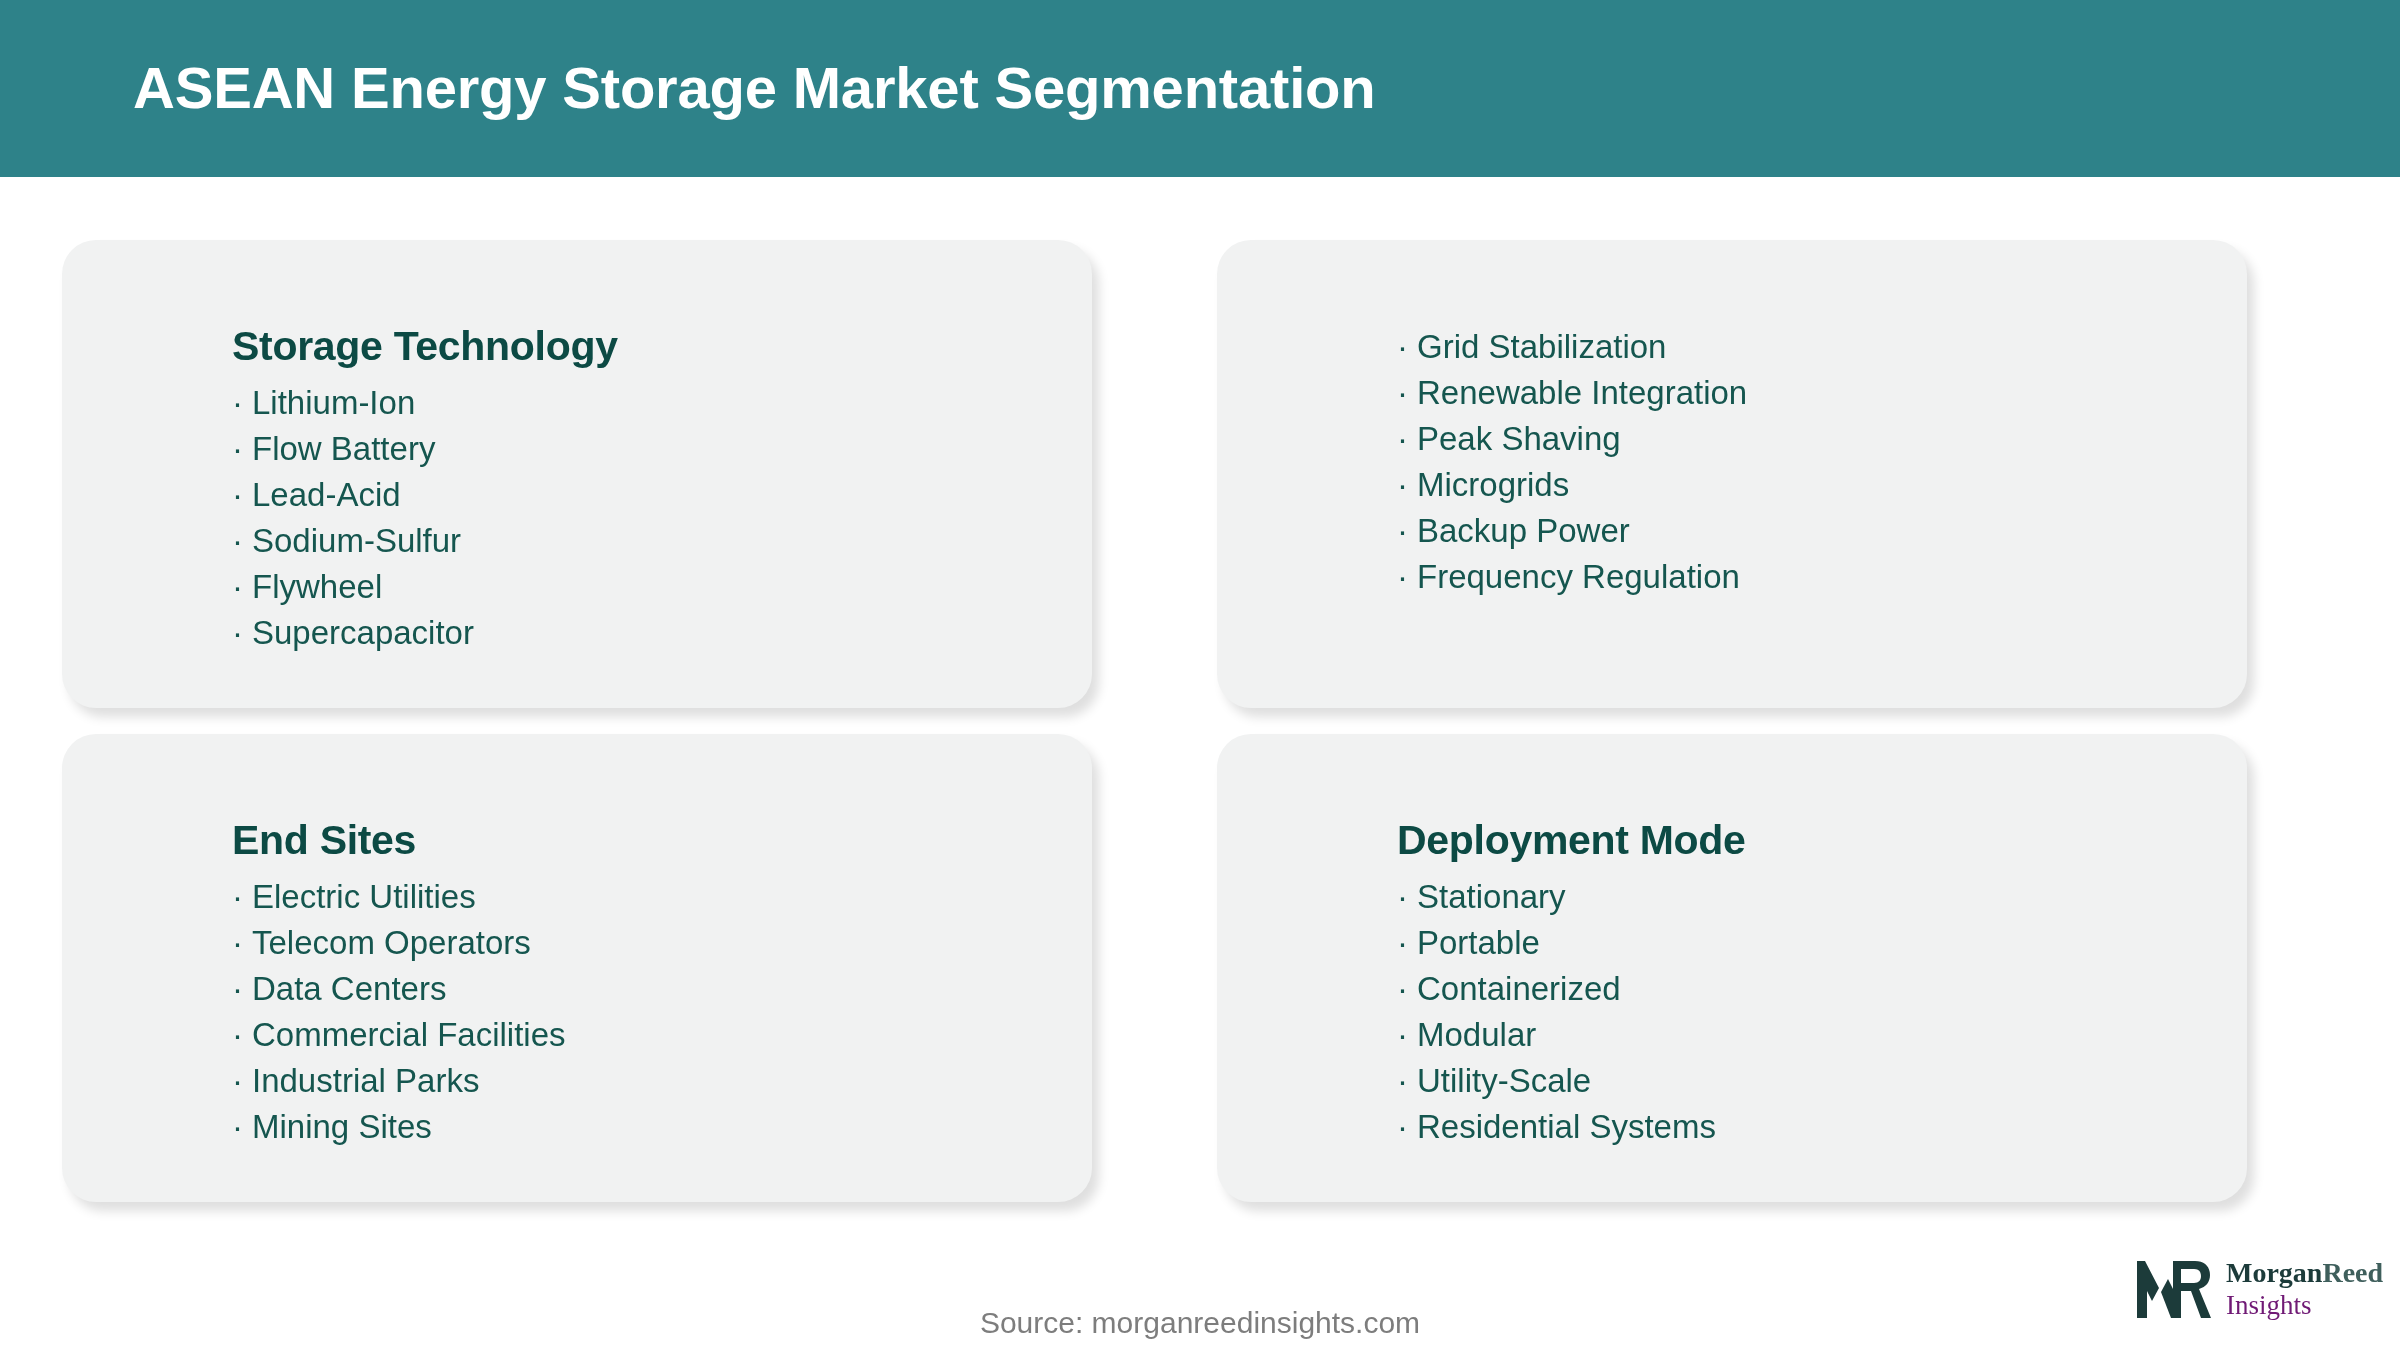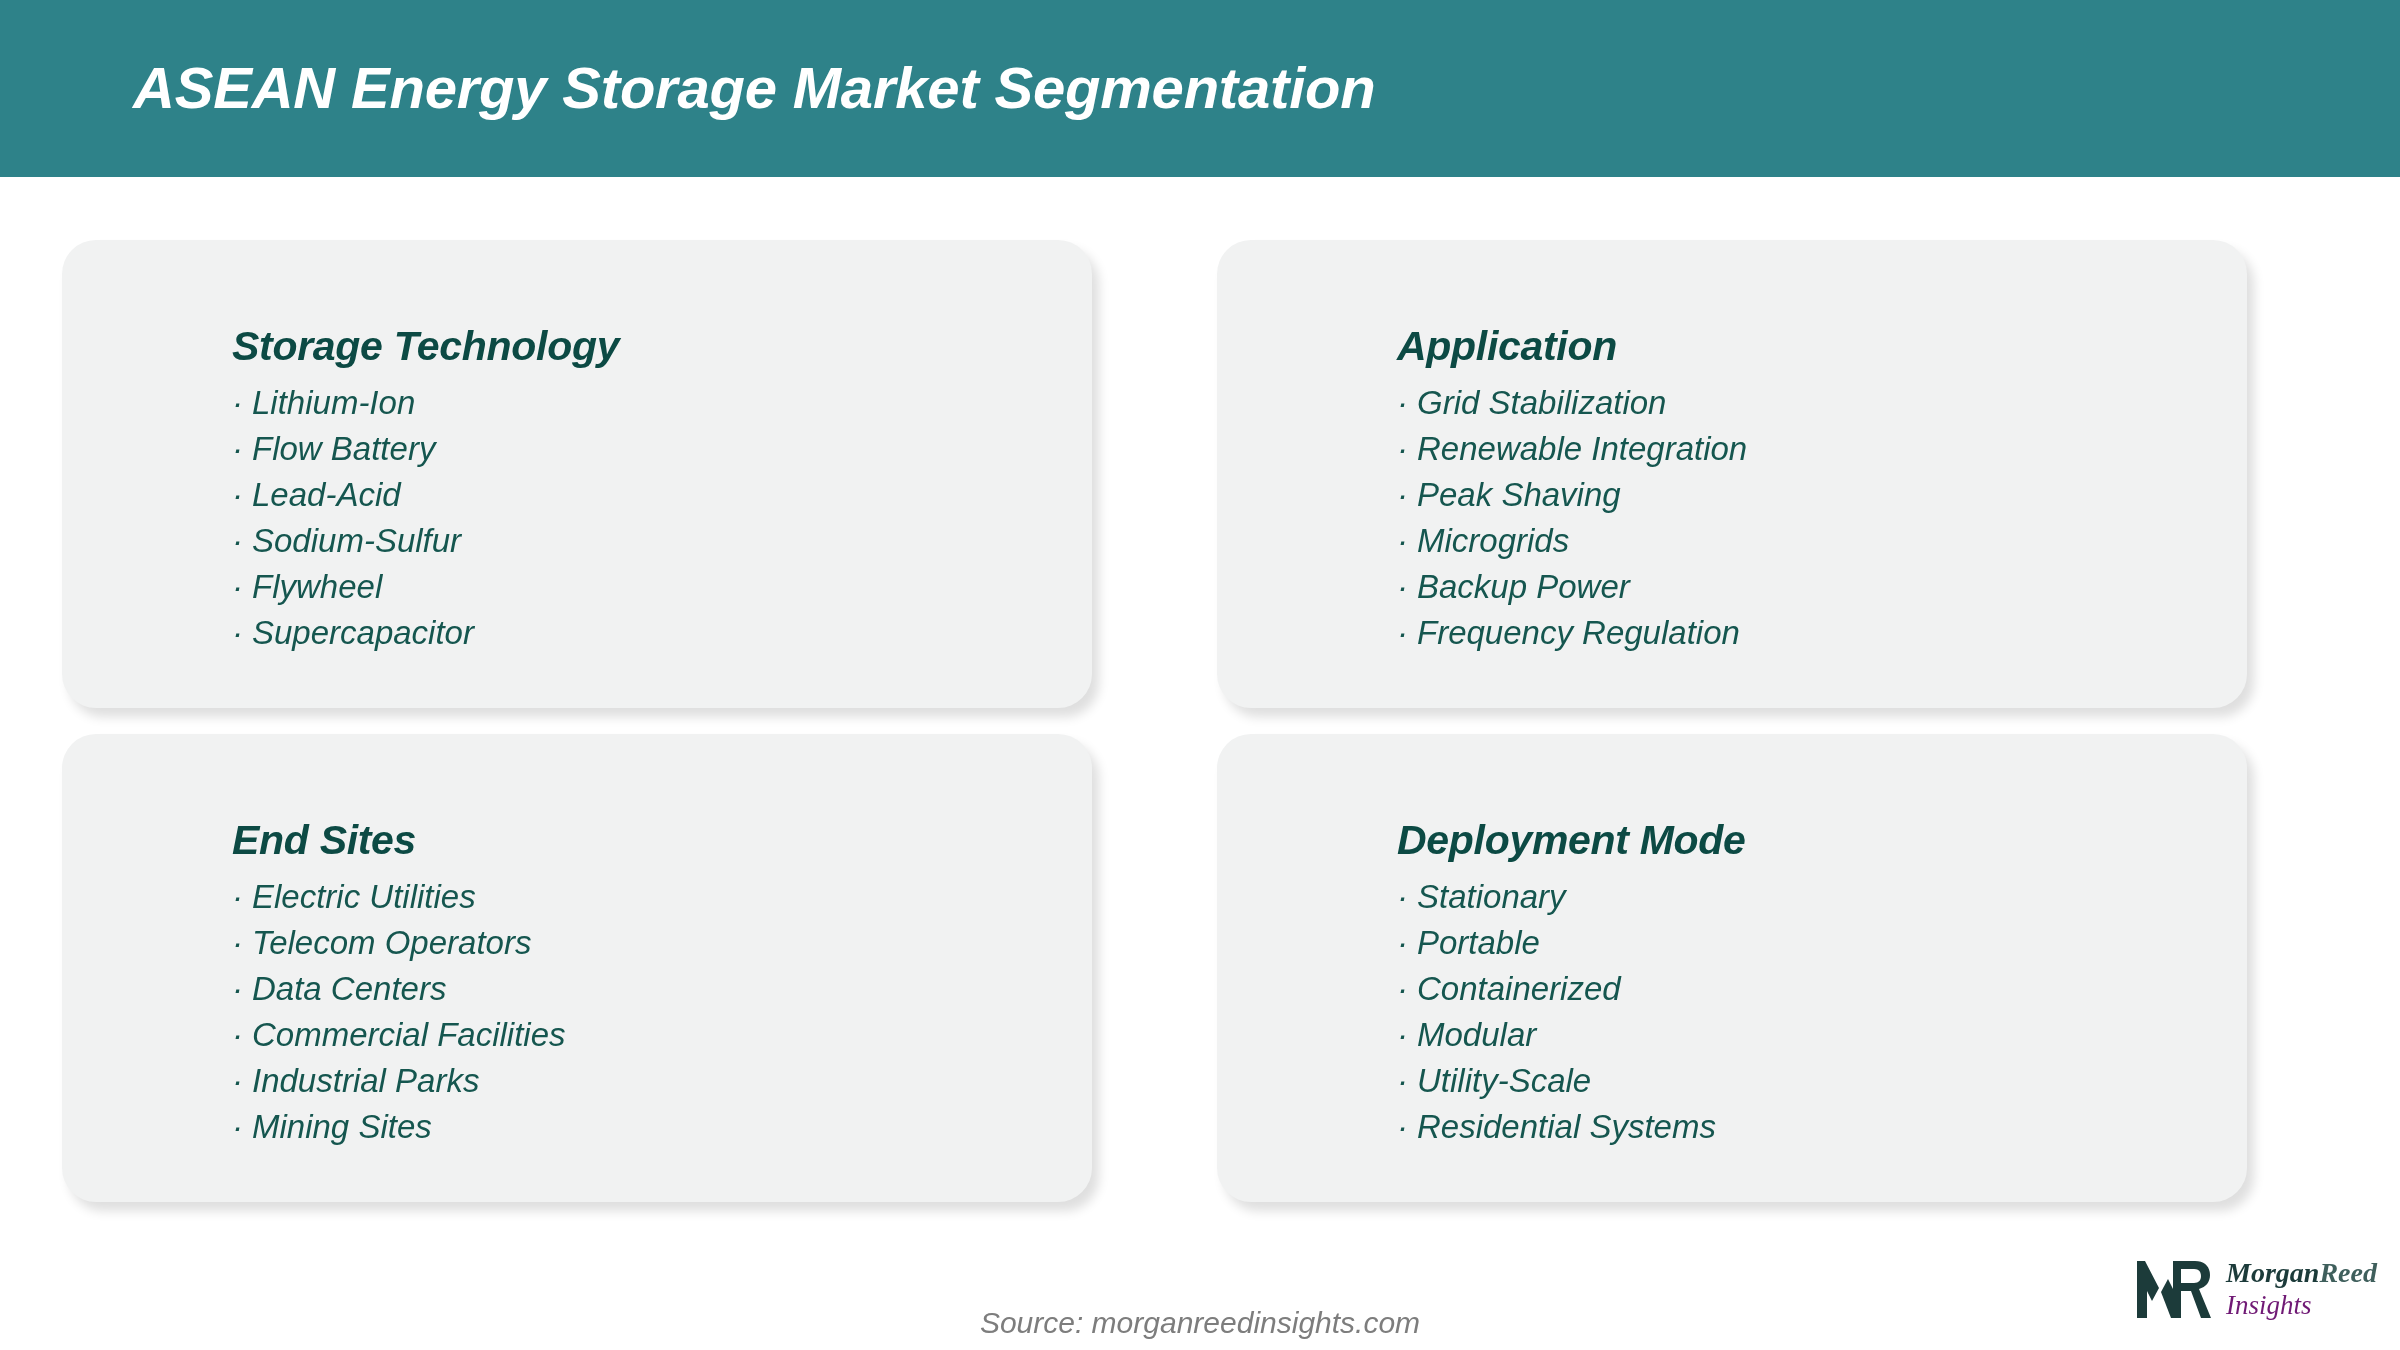--- a/index.html
+++ b/index.html
@@ -10,21 +10,20 @@
     background: #ffffff;
     font-family: "Liberation Sans", sans-serif;
     overflow: hidden;
   }
 
   .slide {
     position: relative;
     width: 2400px;
     height: 1349px;
     background: #ffffff;
-    font-style: italic;
   }
 
   
   .header {
     position: absolute;
     top: 0; left: 0;
     width: 2400px;
     height: 177px;
     background: #2E8289;
     display: flex;
@@ -186,21 +185,20 @@
             <span>Flywheel</span>
           </li>
         <li>
             <span class="bullet">·</span>
             <span>Supercapacitor</span>
           </li>
       </ul>
     </div>
 
     <div class="card right">
-      <div class="card-title">Application</div>
       <ul class="card-list">
         <li>
             <span class="bullet">·</span>
             <span>Grid Stabilization</span>
           </li>
         <li>
             <span class="bullet">·</span>
             <span>Renewable Integration</span>
           </li>
         <li>

